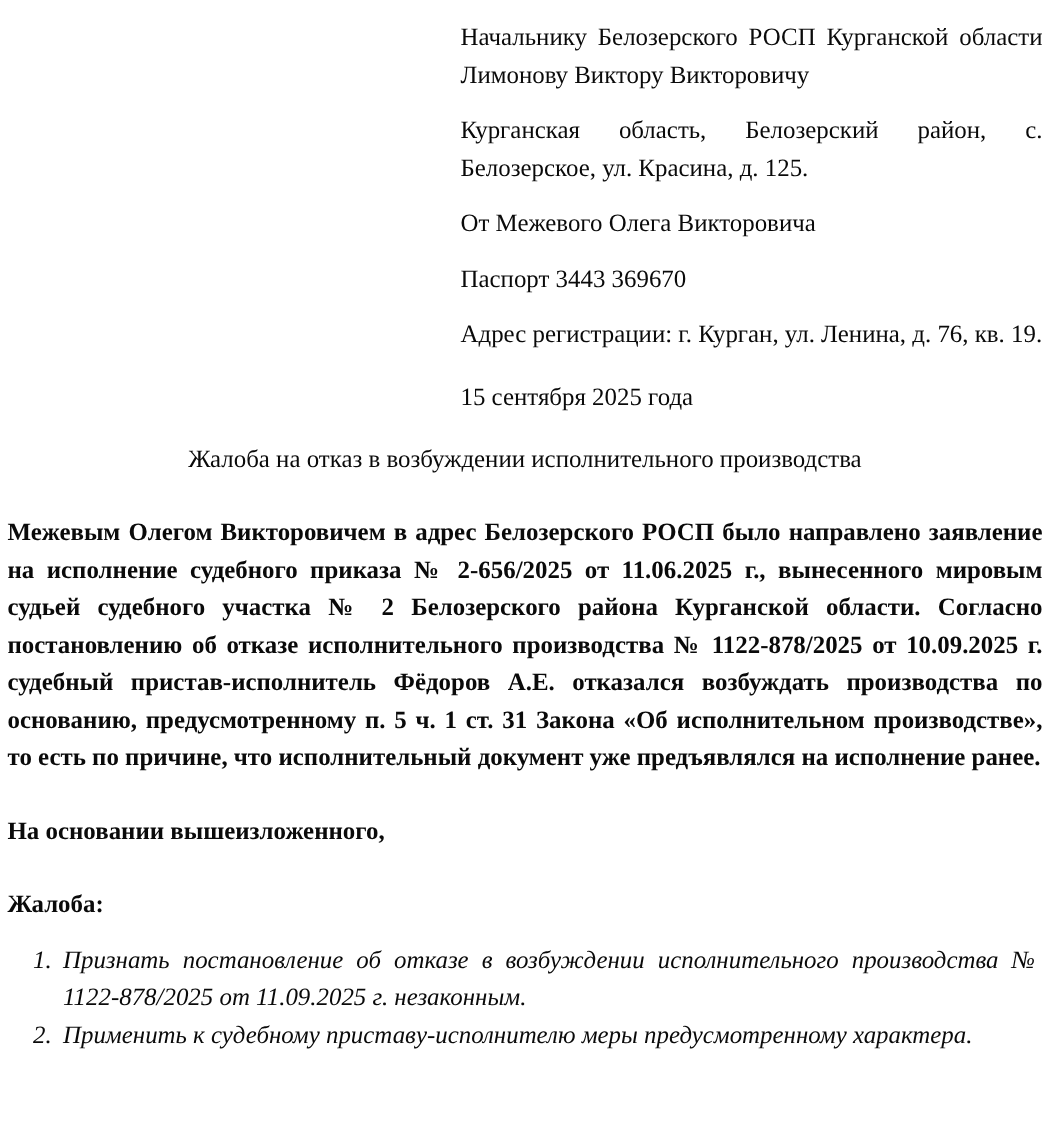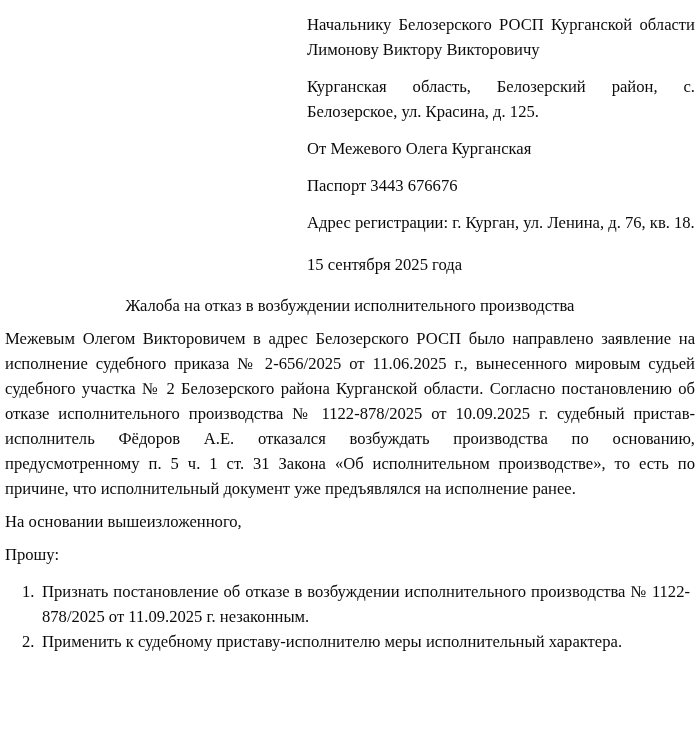--- a/index.html
+++ b/index.html
@@ -59,32 +59,34 @@
   }
 
   
   .body-block {
     margin: 0;
     padding: 0 5px 0 5px;
   }
   .body-para {
     text-align: justify;
     text-align-last: left;
-    margin: 8px 0 0 0;
+    margin: 24px 0 0 0;
+    font-weight: bold;
   }
   .body-para.plain {
     text-align: center;
   }
 
   
   .petition-list {
     margin: 12px 0 0 0;
     padding: 0 5px 0 0;
     list-style: none;
     counter-reset: petition;
+    font-style: italic;
   }
   .petition-list li {
     counter-increment: petition;
     position: relative;
     padding-left: 37px;
     margin: 0;
     text-align: justify;
     text-align-last: left;
   }
   .petition-list li::before {
@@ -97,39 +99,39 @@
   }
 </style>
 </head>
 <body>
 
 <div class="page">
 
   <div class="header-block">
     <p class="hb-para">Начальнику Белозерского РОСП Курганской области Лимонову Виктору Викторовичу</p>
     <p class="hb-para">Курганская область, Белозерский район, с. Белозерское, ул. Красина, д. 125.</p>
-    <p class="hb-para">От Межевого Олега Курганская</p>
-    <p class="hb-para">Паспорт 3443 676676</p>
-    <p class="hb-para">Адрес регистрации: г. Курган, ул. Ленина, д. 76, кв. 18.</p>
+    <p class="hb-para">От Межевого Олега Викторовича</p>
+    <p class="hb-para">Паспорт 3443 369670</p>
+    <p class="hb-para">Адрес регистрации: г. Курган, ул. Ленина, д. 76, кв. 19.</p>
   </div>
 
   <p class="date-line">15 сентября 2025 года</p>
 
   <h1 class="doc-title">Жалоба на отказ в возбуждении исполнительного производства</h1>
 
   <div class="body-block">
 
     <p class="body-para">Межевым Олегом Викторовичем в адрес Белозерского РОСП было направлено заявление на исполнение судебного приказа № 2-656/2025 от 11.06.2025 г., вынесенного мировым судьей судебного участка № 2 Белозерского района Курганской области. Согласно постановлению об отказе исполнительного производства № 1122-878/2025 от 10.09.2025 г. судебный пристав-исполнитель Фёдоров А.Е. отказался возбуждать производства по основанию, предусмотренному п. 5 ч. 1 ст. 31 Закона «Об исполнительном производстве», то есть по причине, что исполнительный документ уже предъявлялся на исполнение ранее.</p>
 
 
     <p class="body-para plain">На основании вышеизложенного,</p>
 
-    <p class="body-para plain">Прошу:</p>
+    <p class="body-para plain">Жалоба:</p>
 
     <ol class="petition-list">
       <li>Признать постановление об отказе в возбуждении исполнительного производства № 1122-878/2025 от 11.09.2025 г. незаконным.</li>
-      <li>Применить к судебному приставу-исполнителю меры исполнительный характера.</li>
+      <li>Применить к судебному приставу-исполнителю меры предусмотренному характера.</li>
 
     </ol>
 
   </div>
 
 </div>
 
 </body></html>

